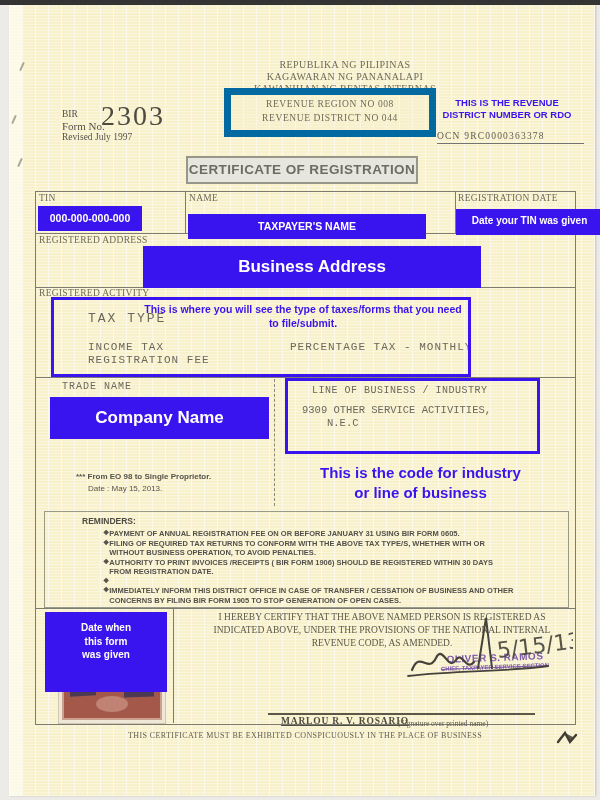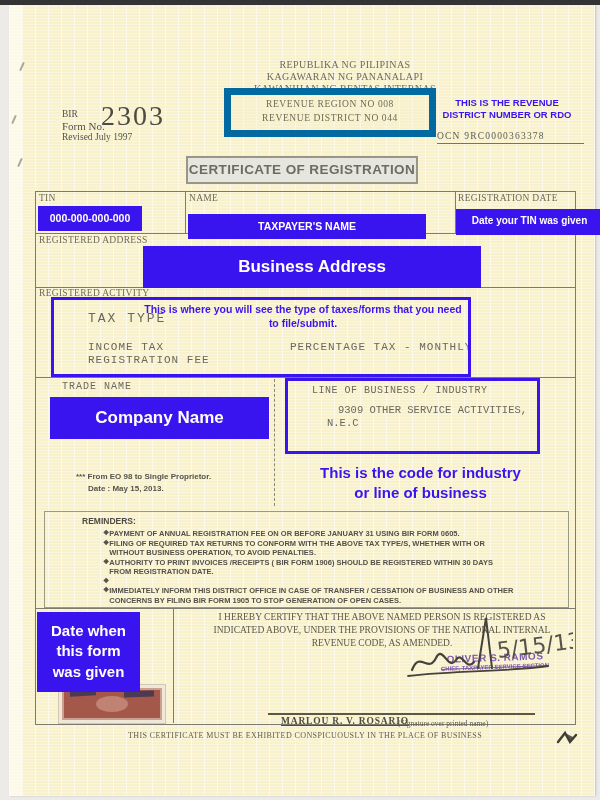--- a/index.html
+++ b/index.html
@@ -54,39 +54,39 @@
 
   
   .bluefill{background:#3a14ee;color:#fff;text-align:center;z-index:5;}
   .blueline{border:3px solid #3a14ee;z-index:4;}
   .bluetext{color:#3a14ee;font-weight:bold;z-index:5;}
   #tin-box{left:38px;top:206px;width:104px;height:25px;line-height:25px;font-size:10.5px;font-weight:bold;}
   #name-box{left:188px;top:214px;width:238px;height:25px;line-height:25px;font-size:10.5px;font-weight:bold;}
   #regdate-box{left:436px;top:209px;width:147px;height:26px;line-height:23px;font-size:10px;font-weight:bold;margin-left:20px;}
   #addr-box{left:143px;top:246px;width:338px;height:42px;line-height:42px;font-size:17px;font-weight:bold;}
   #company-box{left:50px;top:397px;width:219px;height:42px;line-height:42px;font-size:17px;font-weight:bold;}
-  #dategiven-box{left:37px;top:612px;width:103px;height:71px;padding-top:9px;
-                 font-size:15px;font-weight:bold;line-height:1.35;}
+  #dategiven-box{left:45px;top:612px;width:122px;height:71px;padding-top:9px;
+                 font-size:10px;font-weight:bold;line-height:1.35;}
   #taxtype-box{left:51px;top:297px;width:414px;height:74px;}
   #lob-box{left:285px;top:378px;width:249px;height:70px;}
   #note-taxtype{left:133px;top:303px;width:340px;text-align:center;font-size:10.5px;line-height:1.3;}
   #note-industry{left:298px;top:463px;width:245px;text-align:center;font-size:15px;line-height:1.3;}
 
   #lbl-tin{left:39px;top:193px;} #lbl-name{left:189px;top:193px;} #lbl-regdate{left:458px;top:193px;}
   #lbl-address{left:39px;top:235px;} #lbl-activity{left:39px;top:288px;}
   #lbl-taxtype{left:88px;top:311px;font-size:13px;letter-spacing:2px;}
   #tt-left1{left:88px;top:341px;font-size:11px;letter-spacing:1px;}
   #tt-left2{left:88px;top:354px;font-size:11px;letter-spacing:1px;}
   #tt-right{left:290px;top:341px;font-size:11px;letter-spacing:1px;}
   #lbl-trade{left:62px;top:381px;font-size:10px;letter-spacing:1px;}
   #lbl-lob{left:312px;top:385px;font-size:10px;letter-spacing:.5px;}
-  #ind1{left:302px;top:404px;font-size:10.5px;margin-left:36px;}
+  #ind1{left:302px;top:404px;font-size:10.5px;}
   #ind2{left:327px;top:417px;font-size:10.5px;}
   #eo98a{left:76px;top:472px;font-size:8px;font-weight:600;color:#56534b;}
-  #eo98b{left:88px;top:484px;font-size:8px;font-weight:700;color:#56534b;}
+  #eo98b{left:88px;top:484px;font-size:8px;font-weight:400;color:#56534b;}
 
   
   #rem-rect{left:44px;top:511px;width:523px;height:95px;border:1px solid #9b9988;}
   #rem-title{left:82px;top:516px;font-size:8.5px;font-weight:bold;color:#4e4b42;}
   #rem-list{left:103px;top:529px;width:412px;list-style:none;margin:0;padding:0;}
   #rem-list li{display:flex;font-size:7.5px;line-height:1.28;font-weight:600;color:#53504a;}
   #rem-list .bullet{flex:none;font-size:7px;}
 
   
   #certify{left:196px;top:611px;width:372px;text-align:center;

